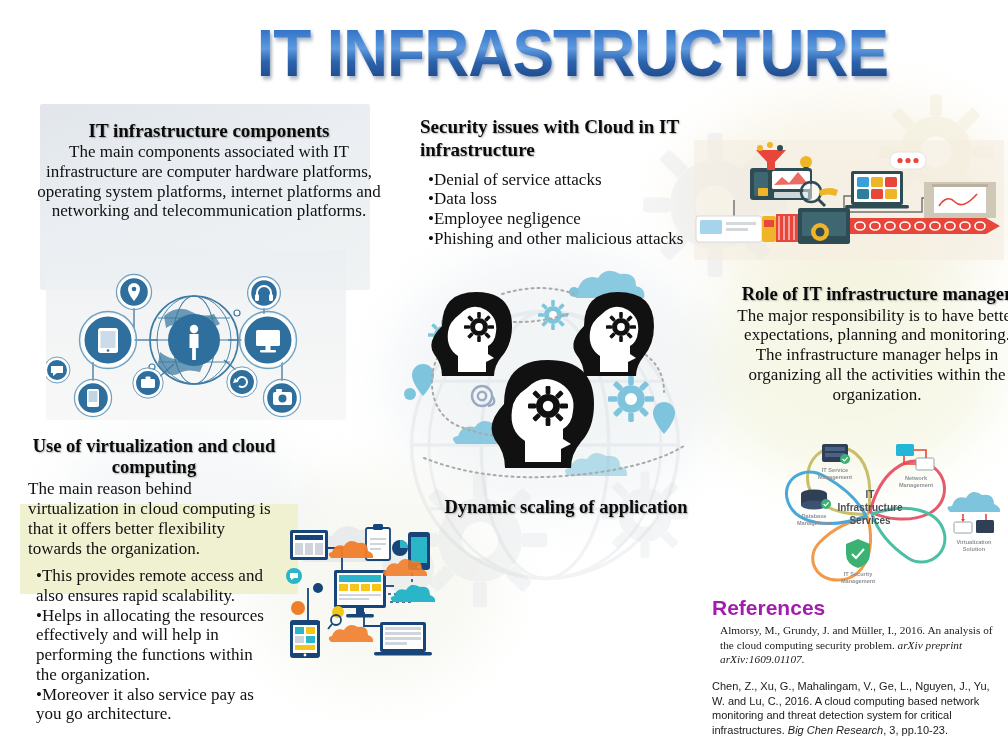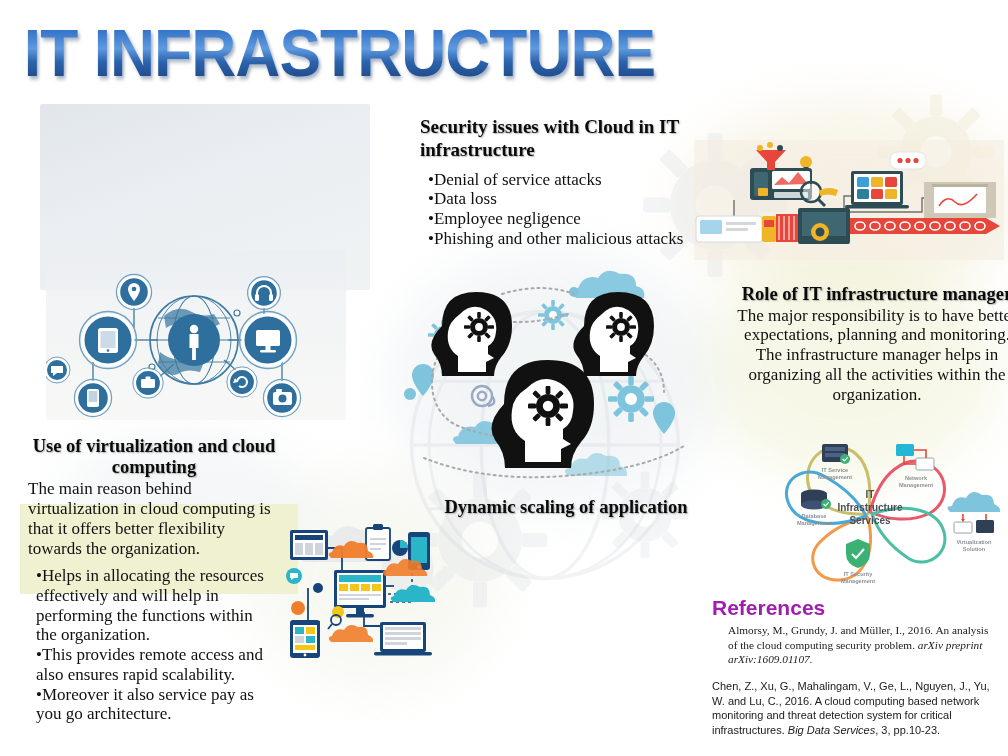--- a/index.html
+++ b/index.html
@@ -10,21 +10,21 @@
     position:relative;
   }
   #poster{position:absolute;inset:0;width:1008px;height:756px;background:#fff;overflow:hidden;}
 
   
   .bg-layer{position:absolute;inset:0;pointer-events:none;}
   .wash{position:absolute;border-radius:50%;filter:blur(26px);opacity:.55;}
   .gearwm{position:absolute;opacity:.5;}
 
   
-  #title-wrap{position:absolute;left:0;top:14px;width:912px;text-align:left;}
+  #title-wrap{position:absolute;left:0;top:14px;width:912px;text-align:right;}
   #poster-title{
     display:inline-block;
     font-family:"Liberation Sans", sans-serif;
     font-weight:bold;
     font-size:67px;
     letter-spacing:-1px;
     transform:scaleX(.93);
     background:linear-gradient(180deg,#1b4f9c 0%,#2f6fc4 18%,#5e9ae0 45%,#2c63ad 62%,#16396f 100%);
     -webkit-background-clip:text;background-clip:text;
     color:transparent;-webkit-text-fill-color:transparent;
@@ -79,21 +79,21 @@
     background:linear-gradient(180deg,#eceff2 0%,#f6f7f5 100%);opacity:.85;
   }
 
   
   #refs{position:absolute;left:712px;top:596px;width:288px;}
   #refs h3{
     margin:0 0 3px 0;
     font-family:"Liberation Sans", sans-serif;
     font-weight:bold;font-size:21px;color:#a21caf;
   }
-  .ref-serif{font-family:"Liberation Serif", serif;font-size:11.3px;line-height:1.3;color:#1a1a1a;margin:0 0 12px 16px;}
+  .ref-serif{font-family:"Liberation Serif", serif;font-size:11.3px;line-height:1.3;color:#1a1a1a;margin:0 0 12px 8px;}
   .ref-sans{font-family:"Liberation Sans", sans-serif;font-size:11px;line-height:1.32;color:#1a1a1a;margin:0;}
   .it{font-style:italic;}
 
   
   #ill-network{position:absolute;left:46px;top:266px;width:292px;height:156px;}
   
   #ill-process{position:absolute;left:694px;top:140px;width:310px;height:120px;}
   
   #ill-heads{position:absolute;left:398px;top:268px;width:306px;height:232px;}
   
@@ -704,20 +704,24 @@
           <ellipse cx="84" cy="73" rx="13" ry="4.5" fill="#3d5272"></ellipse>
           <circle cx="96" cy="72" r="5" fill="#3bb273"></circle>
           <path d="M93.6 72 l1.8 1.8 l3.2 -3.4" stroke="#ffffff" stroke-width="1.2" fill="none"></path>
           <text x="84" y="86">Database</text>
             <text x="84" y="93">Management</text>
         </g>
       </g>
     </svg>
   </div>
 
+  <div class="tblock ctr" id="blk-components">
+    <h2>IT infrastructure components</h2>
+    <p>The main components associated with IT infrastructure are computer hardware platforms, operating system platforms, internet platforms and networking and telecommunication platforms.</p>
+  </div>
 
   <div class="tblock lft" id="blk-security">
     <h2>Security issues with Cloud in IT infrastructure</h2>
     <ul>
       <li>•Denial of service attacks</li>
       <li>•Data loss</li>
       <li>•Employee negligence</li>
       <li>•Phishing and other malicious attacks</li>
     </ul>
   </div>
@@ -725,30 +729,30 @@
   <div class="tblock ctr" id="blk-role">
     <h2>Role of IT infrastructure manager</h2>
     <p>The major responsibility is to have better expectations, planning and monitoring. The infrastructure manager helps in organizing all the activities within the organization.</p>
   </div>
 
   <div class="tblock ctr" id="blk-virt">
     <h2>Use of virtualization and cloud computing</h2>
     <div class="body lft">
       <p>The main reason behind virtualization in cloud computing is that it offers better flexibility towards the organization.</p>
       <ul>
+        <li>•This provides remote access and also ensures rapid scalability.</li>
         <li>•Helps in  allocating the resources effectively and will help in performing the functions within the organization.</li>
-        <li>•This provides remote access and also ensures rapid scalability.</li>
         <li>•Moreover it also service pay as you go architecture.</li>
       </ul>
     </div>
   </div>
 
   <div class="tblock ctr" id="blk-dynamic">
     <h2>Dynamic scaling of application</h2>
   </div>
 
   <div id="refs">
     <h3>References</h3>
     <p class="ref-serif"><span>Almorsy, M., Grundy, J. and Müller, I., 2016. An analysis of the cloud computing security problem. </span><span class="it">arXiv preprint arXiv:1609.01107.</span><span></span></p>
-    <p class="ref-sans"><span>Chen, Z., Xu, G., Mahalingam, V., Ge, L., Nguyen, J., Yu, W. and Lu, C., 2016. A cloud computing based network monitoring and threat detection system for critical infrastructures. </span><span class="it">Big Data Services</span><span>, 3, pp.10-23.</span></p>
+    <p class="ref-sans"><span>Chen, Z., Xu, G., Mahalingam, V., Ge, L., Nguyen, J., Yu, W. and Lu, C., 2016. A cloud computing based network monitoring and threat detection system for critical infrastructures. </span><span class="it">Big Chen Research</span><span>, 3, pp.10-23.</span></p>
   </div>
 
 </div>
 
 </body></html>

